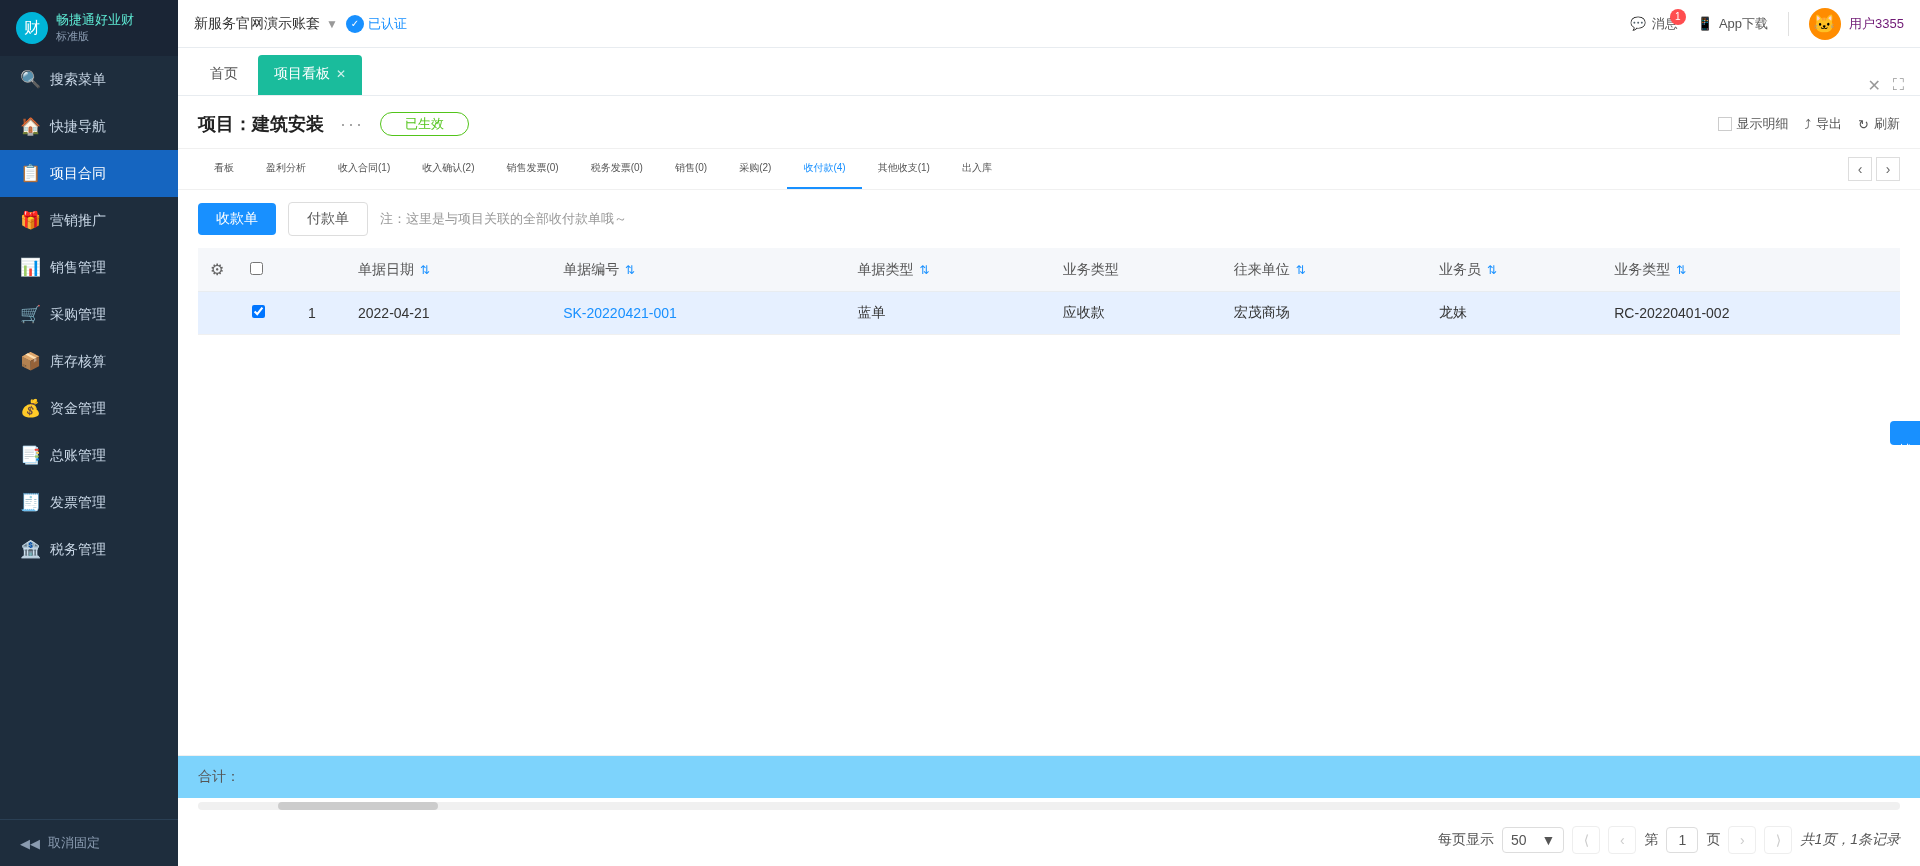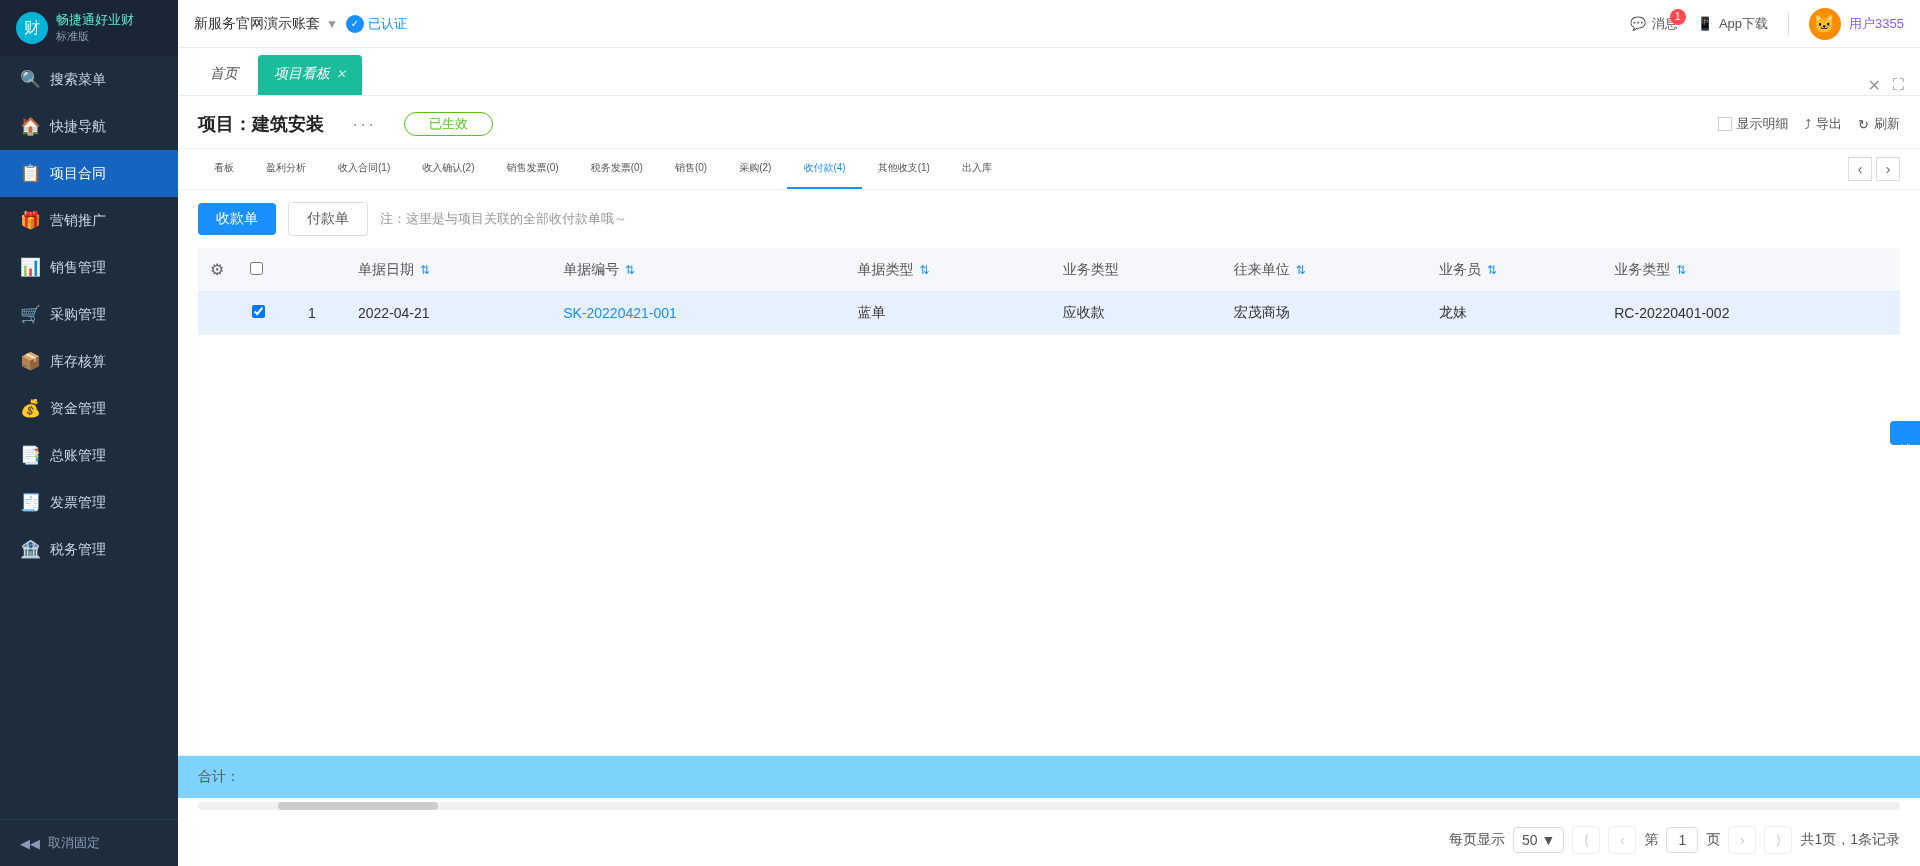--- a/index.html
+++ b/index.html
@@ -145,42 +145,41 @@
     }
     .topbar-divider { width: 1px; height: 24px; background: #e0e0e0; }
     .user-avatar {
       width: 32px; height: 32px;
       border-radius: 50%;
       background: #ff8c00;
       display: flex; align-items: center; justify-content: center;
       color: white;
       font-size: 18px;
     }
-    .user-name { font-size: 13px; color: #8b5cf6; }
+    .user-name { font-size: 13px; color: #701a75; }
 
     
     .tabbar {
       height: 48px;
       background: #fff;
       display: flex;
       align-items: flex-end;
       padding: 0 16px;
       border-bottom: 1px solid #e8ecf0;
       gap: 4px;
     }
     .tab-item {
       display: flex;
       align-items: center;
       gap: 6px;
       padding: 10px 16px;
       cursor: pointer;
       font-size: 14px;
       color: #666;
       border-bottom: 2px solid transparent;
-      font-style: italic;
     }
     .tab-item.active {
       background: #1abc9c;
       color: white;
       border-radius: 4px 4px 0 0;
       border-bottom: 2px solid #1abc9c;
     }
     .tab-close {
       font-size: 12px;
       color: rgba(255,255,255,0.8);
@@ -210,21 +209,21 @@
       overflow: hidden;
       margin: 0;
     }
 
     
     .project-header {
       display: flex;
       align-items: center;
       padding: 16px 20px 12px;
       border-bottom: 1px solid #f0f0f0;
-      gap: 28px;
+      gap: 16px;
     }
     .project-title {
       font-size: 18px;
       font-weight: bold;
       color: #222;
     }
     .project-more {
       color: #999;
       cursor: pointer;
       font-size: 18px;
@@ -400,40 +399,40 @@
     }
     .pagination-label { color: #555; }
     .pagination-select {
       border: 1px solid #ddd;
       padding: 4px 8px;
       border-radius: 4px;
       font-size: 14px;
       cursor: pointer;
       display: flex;
       align-items: center;
-      gap: 4px;
+      gap: 15px;
     }
     .pagination-btn {
       width: 28px; height: 28px;
       display: flex; align-items: center; justify-content: center;
       border: 1px solid #ddd;
       border-radius: 4px;
       cursor: pointer;
       color: #555;
       font-size: 14px;
     }
     .pagination-btn.disabled { color: #ccc; cursor: default; border-color: #eee; }
     .pagination-current {
       border: 1px solid #ddd;
       padding: 4px 8px;
       border-radius: 4px;
       min-width: 32px;
       text-align: center;
     }
-    .pagination-info { color: #555; }
+    .pagination-info { color: #555; font-style: italic; }
 
     
     .side-feedback {
       position: fixed;
       right: 0;
       top: 50%;
       transform: translateY(-50%);
       background: #1890ff;
       color: white;
       writing-mode: vertical-rl;

